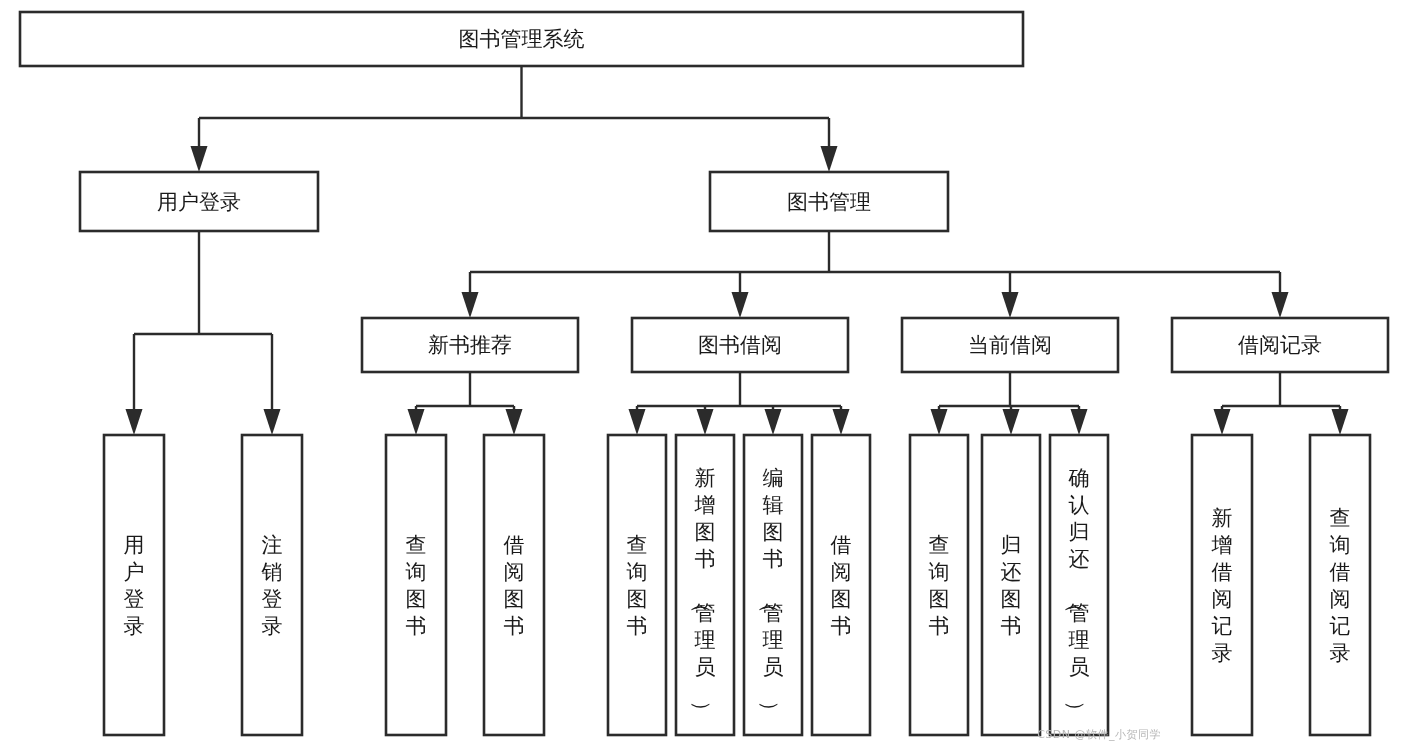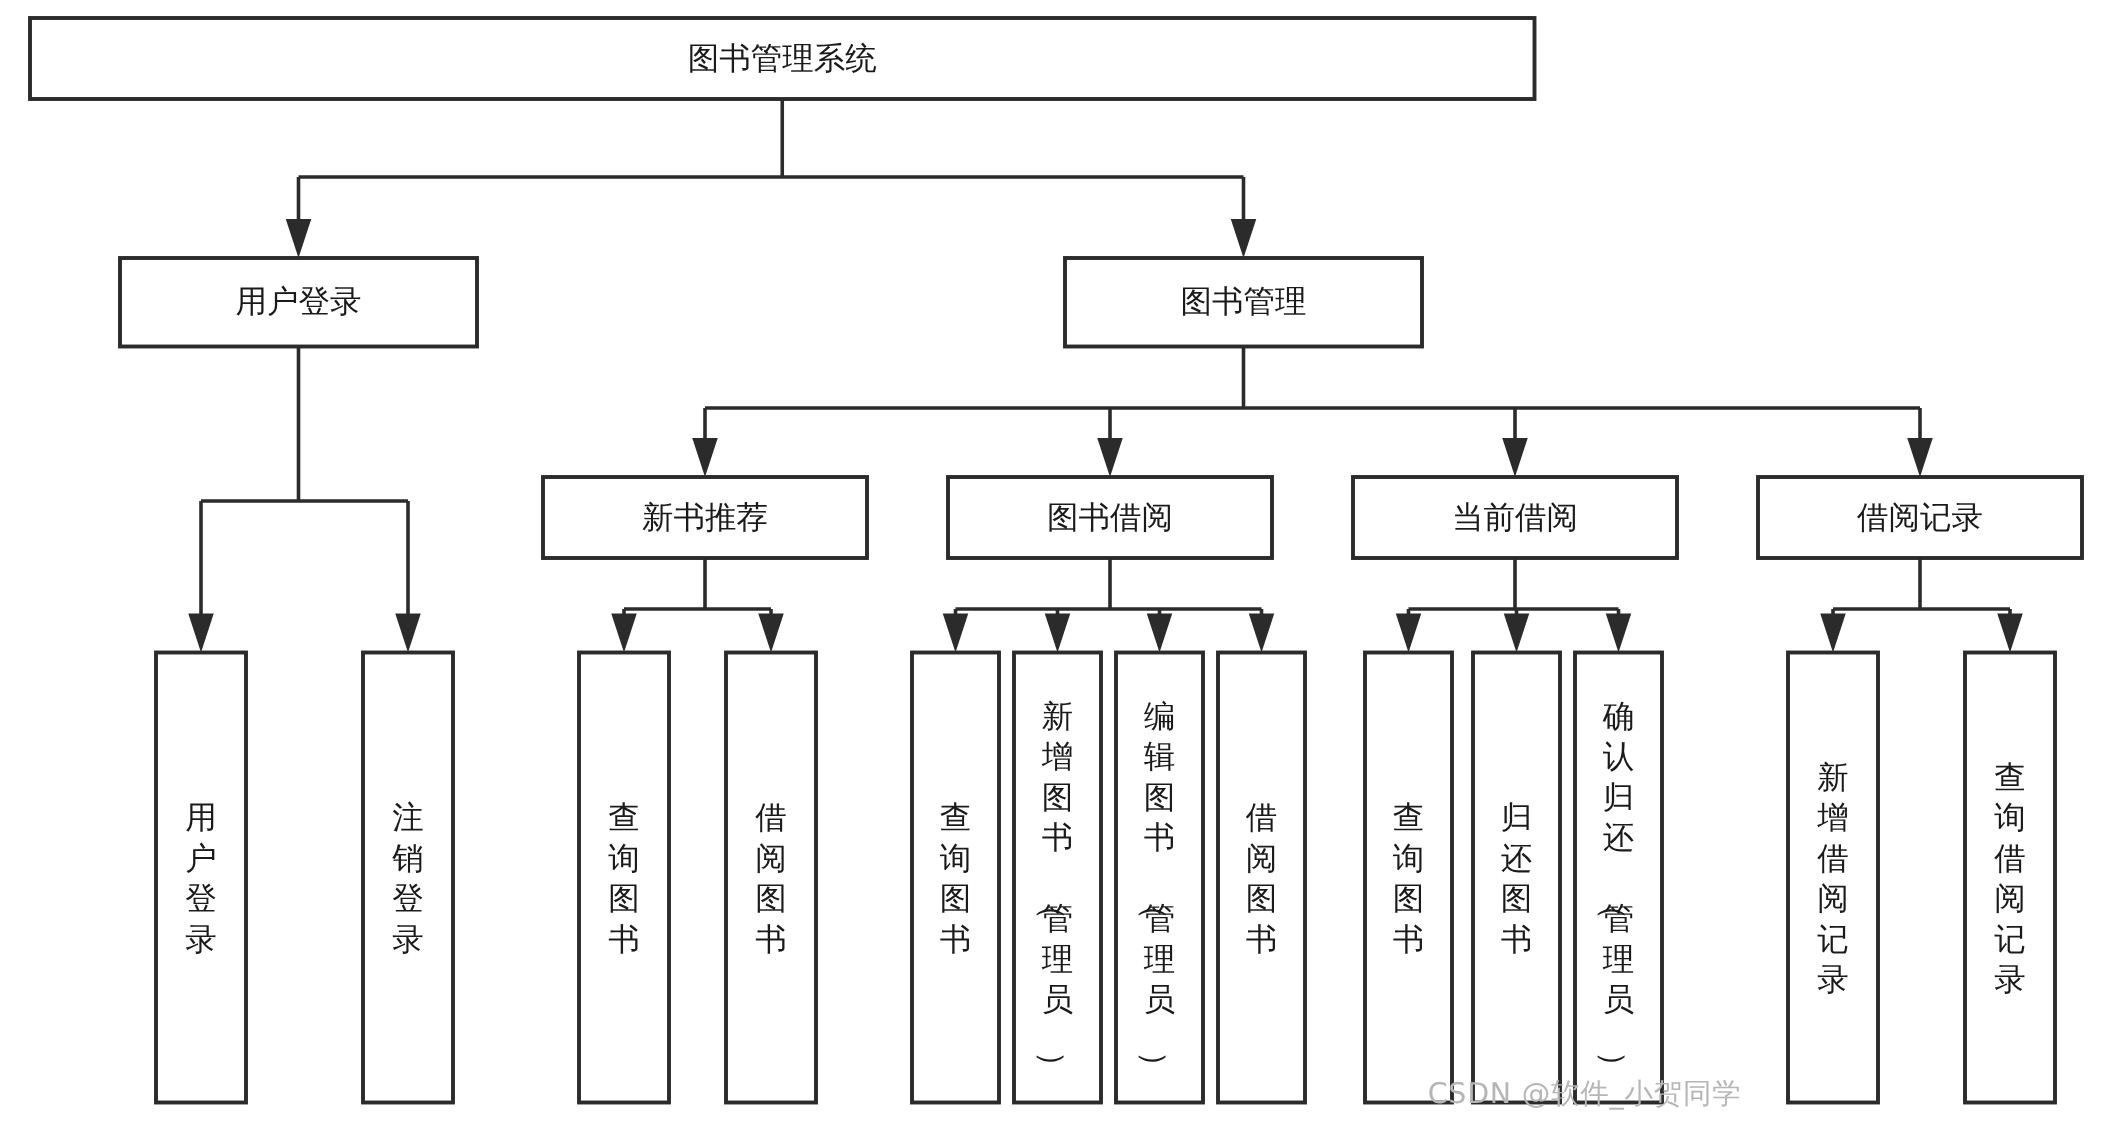--- a/index.html
+++ b/index.html
@@ -53,21 +53,21 @@
     fill: #1a1a1a;
     font-family: "DejaVu Sans", "Liberation Sans", sans-serif;
     font-size: 21px;
     text-anchor: middle;
   }
   .watermark {
     position: absolute;
     right: 8px;
     bottom: 5px;
     font-family: "DejaVu Sans", "Liberation Sans", sans-serif;
-    font-size: 19px;
+    font-size: 11px;
     color: #b6b6b6;
     white-space: nowrap;
     letter-spacing: 0.5px;
   }
 </style>
 </head>
 <body>
 
 <div id="diagram-root">
   <svg id="tree-svg" viewBox="0 0 1405 747">

